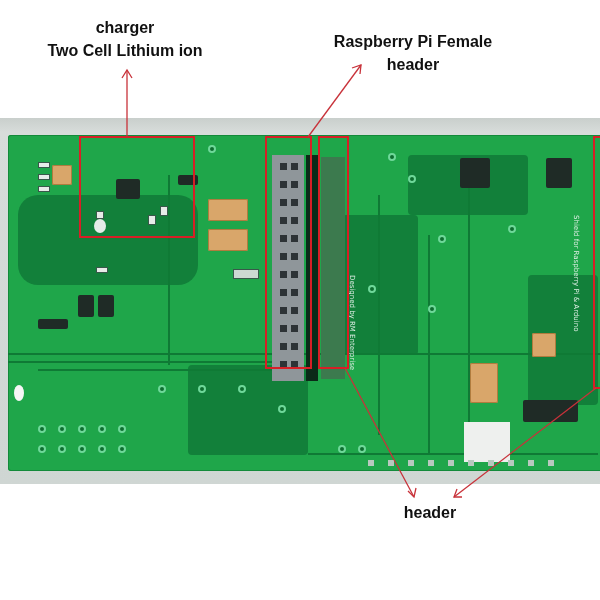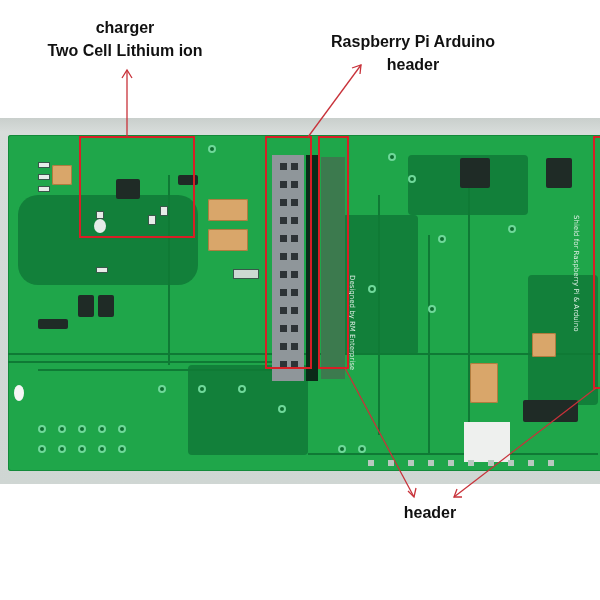--- a/index.html
+++ b/index.html
@@ -26,21 +26,21 @@
   svg.arrows { position:absolute; left:0; top:0; width:600px; height:600px; pointer-events:none; }
 </style>
 </head>
 <body>
 
 <div class="label" style="left:20px; top:16px; width:210px;">
   <div>charger</div>
   <div>Two Cell Lithium ion</div>
 </div>
 <div class="label" style="left:315px; top:30px; width:196px;">
-  <div>Raspberry Pi Arduino</div>
+  <div>Raspberry Pi Female</div>
   <div>header</div>
 </div>
 <div class="label" style="left:355px; top:501px; width:150px;">
   <div>header</div>
 </div>
 
 <div class="photo">
   <div class="board">
 
     <div class="ground" style="left:10px; top:60px; width:180px; height:90px; border-radius:20px;"></div>

